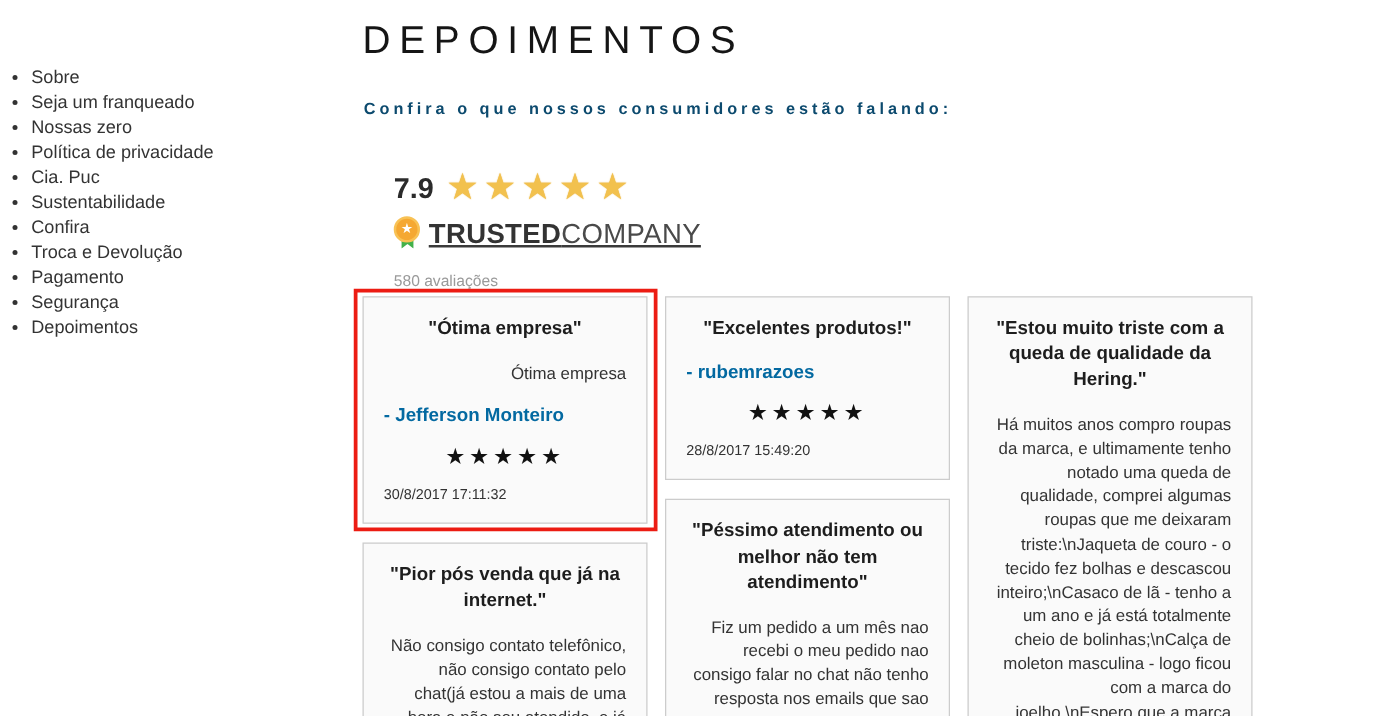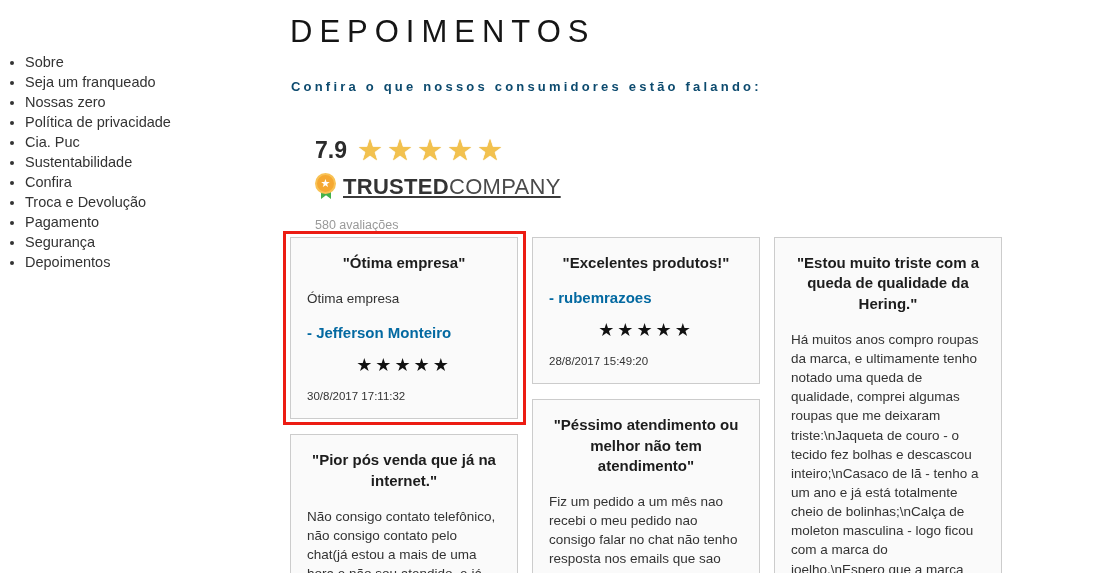--- a/index.html
+++ b/index.html
@@ -65,20 +65,21 @@
     background:#fafafa; border:1px solid #cccccc;
     padding:15px 16px 16px; width:100%;
   }
   .card h3 {
     font-size:15px; font-weight:700; color:#1d1d1d;
     text-align:center; line-height:1.35; margin-bottom:16px;
   }
   .card .body {
     font-size:13.5px; color:#333; line-height:1.42; margin-bottom:16px;
     word-wrap:break-word;
+    text-align:right;
   }
   .card .author { font-size:15px; font-weight:700; color:#0369a1; margin-bottom:15px; }
   .card .stars { text-align:center; font-size:18px; letter-spacing:3px; color:#111; margin-bottom:16px; line-height:1; }
   .card .date { font-size:11.5px; color:#333; }
   .card > :last-child { margin-bottom:0; }
 
   .card.highlighted { position:relative; }
   .hl-box {
     position:absolute; left:-8px; top:-7px; right:-9px; bottom:-7px;
     border:3px solid #ec1c13; pointer-events:none; z-index:5;

